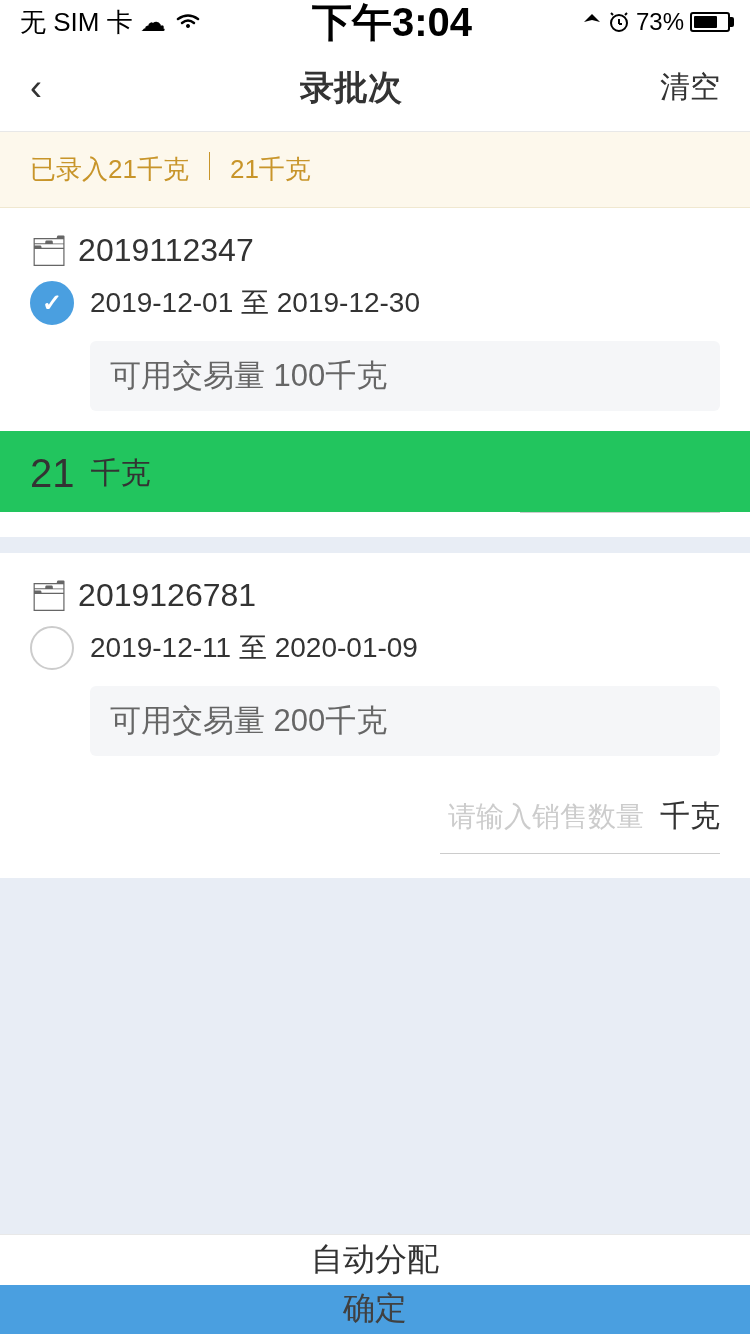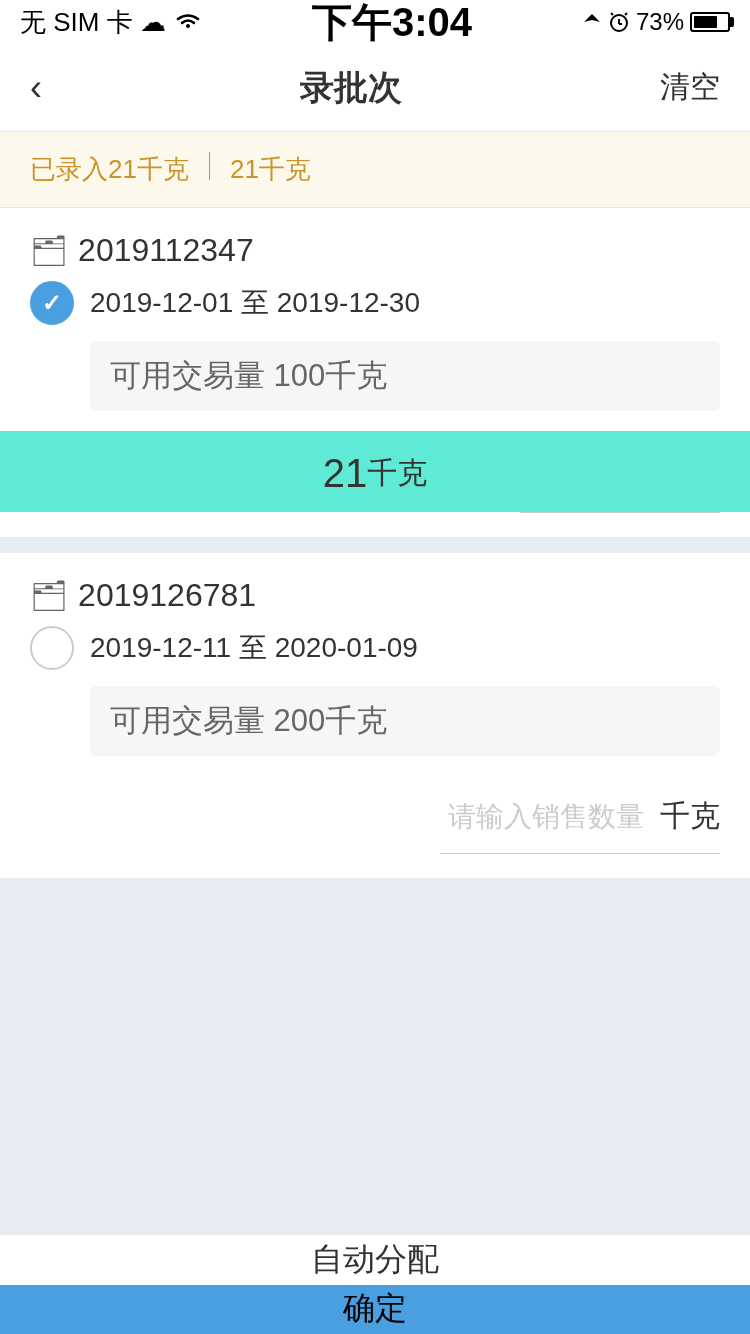--- a/index.html
+++ b/index.html
@@ -178,23 +178,24 @@
       border-radius: 6px;
       padding: 14px 20px;
       font-size: 31px;
       color: #666;
     }
 
     
     .quantity-row {
       display: flex;
       align-items: center;
-      justify-content: center;
+      justify-content: flex-start;
       padding: 20px 30px 16px 30px;
-      background: #5eead4;
+      background: #22c55e;
+      gap: 16px;
     }
     .quantity-value {
       font-size: 40px;
       color: #333;
       font-weight: 500;
     }
     .quantity-unit {
       font-size: 30px;
       color: #333;
     }
@@ -255,21 +256,21 @@
       align-items: center;
       justify-content: center;
       border-top: 1px solid #e8e8e8;
     }
     .btn-confirm {
       flex: 1;
       height: 100%;
       background: #4a9fe0;
       border: none;
       font-size: 32px;
-      color: #000000;
+      color: #404040;
       cursor: pointer;
       display: flex;
       align-items: center;
       justify-content: center;
     }
   </style>
 </head>
 <body>
 
 <div class="status-bar">

